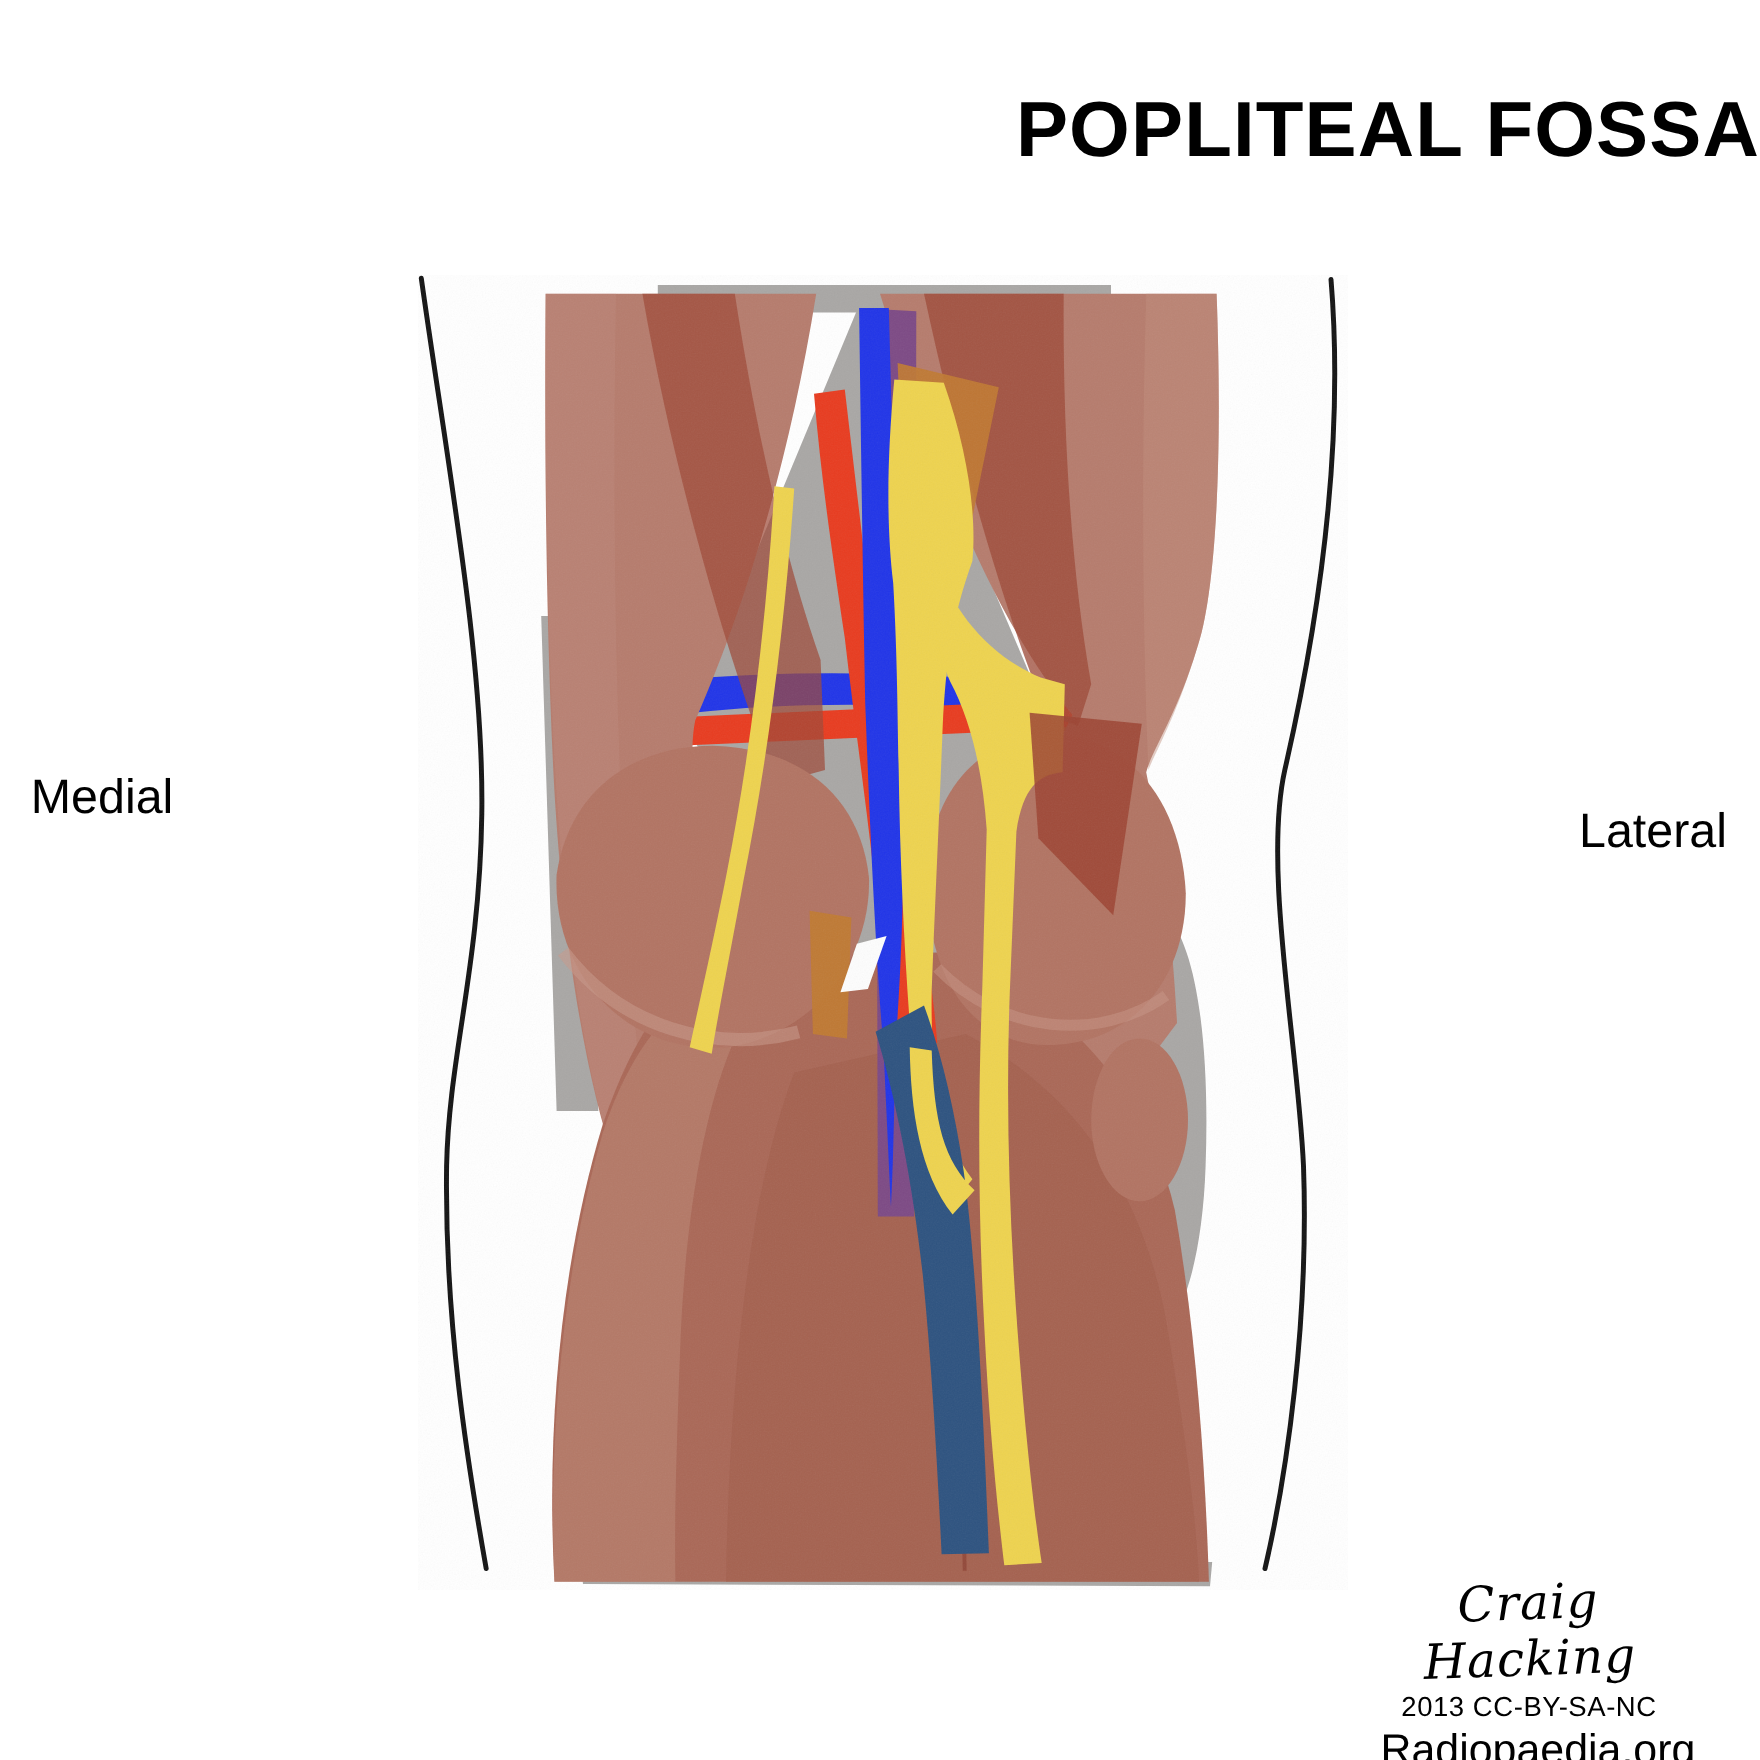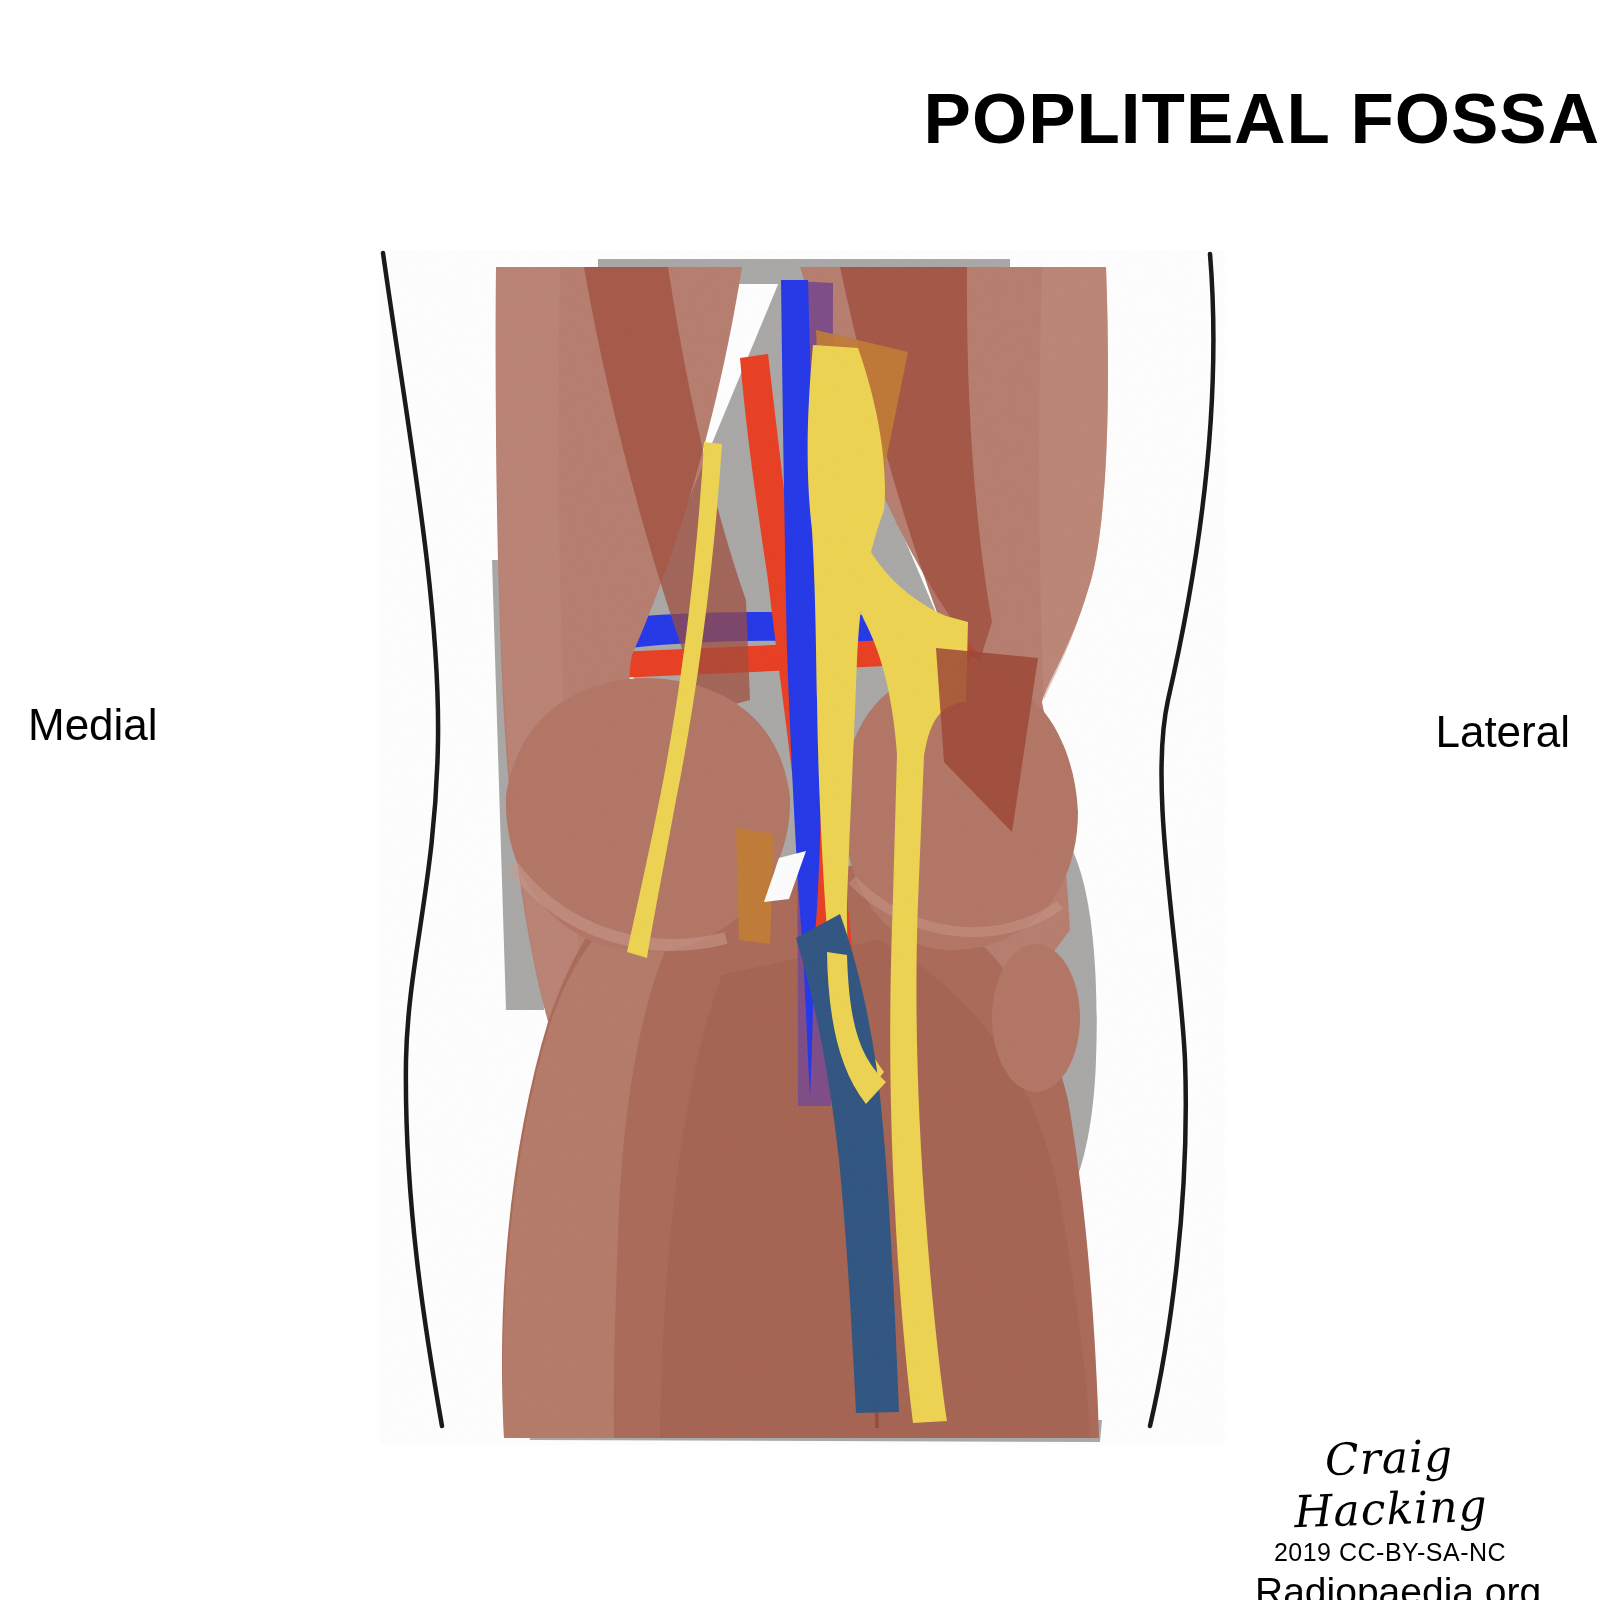--- a/index.html
+++ b/index.html
@@ -2,21 +2,21 @@
 <html style="--c-background: #ffffff; --c-text: #000000; --c-outline: #141414; --c-muscle: #b67c6d; --c-muscle_mid: #aa6857; --c-muscle_dark: #9e4a38; --c-muscle_light: #c08d7d; --c-muscle_highlight: #c9998a; --c-bone: #a9a7a5; --c-artery: #e83c20; --c-vein: #2135e8; --c-nerve: #eed34f; --c-small_saphenous_vein: #2e5380; --c-deep_purple: #7d4a85; --c-tendon_orange: #c07a33; --c-white_highlight: #fdfdfd;"><head>
 <meta charset="utf-8">
 <style>
   html,body{margin:0;padding:0;background:#fff;}
   #stage{position:relative;width:1600px;height:1600px;background:var(--c-background,#fff);
          font-family:"Liberation Sans", sans-serif;overflow:hidden;}
   .title{position:absolute;left:0;top:78px;width:100%;text-align:right;
          font-size:71px;font-weight:bold;letter-spacing:1px;color:var(--c-text,#000);}
   .side-label{position:absolute;font-size:44px;font-weight:normal;color:var(--c-text,#000);}
   .side-label.medial{left:28px;top:700px;}
-  .side-label.lateral{right:30px;top:707px;}
+  .side-label.lateral{right:30px;top:731px;}
   .credit{position:absolute;left:1255px;top:1432px;width:270px;text-align:center;color:var(--c-text,#000);}
   .credit .author{font-family:"DejaVu Serif", serif;font-style:italic;font-size:44px;
                   transform:rotate(-2deg);letter-spacing:1px;}
   .credit .license{font-size:25px;margin-top:4px;letter-spacing:0.5px;}
   .credit .site{font-size:39px;margin-top:3px;}
   svg{position:absolute;left:0;top:0;}
 </style>
 </head>
 <body>
 
@@ -95,17 +95,17 @@
     <g stroke="var(--c-outline)" stroke-width="4.5" fill="none" stroke-linecap="round">
       <path d="M383,253 C408,430 440,600 438,740 C436,880 408,960 406,1060 C404,1200 425,1330 442,1426"></path>
       <path d="M1210,254 C1222,400 1200,560 1168,700 C1148,790 1180,950 1185,1060 C1190,1200 1170,1340 1150,1426"></path>
     </g>
 
     <rect x="380" y="250" width="845" height="1195" filter="url(#grainF)" opacity="0.07"></rect>
   </svg>
 
   <div class="credit">
     <div class="author">Craig Hacking</div>
-    <div class="license">2019 CC-BY-SA-NC</div>
+    <div class="license">2013 CC-BY-SA-NC</div>
     <div class="site">Radiopaedia.org</div>
   </div>
 
 </div>
 
 </body></html>

